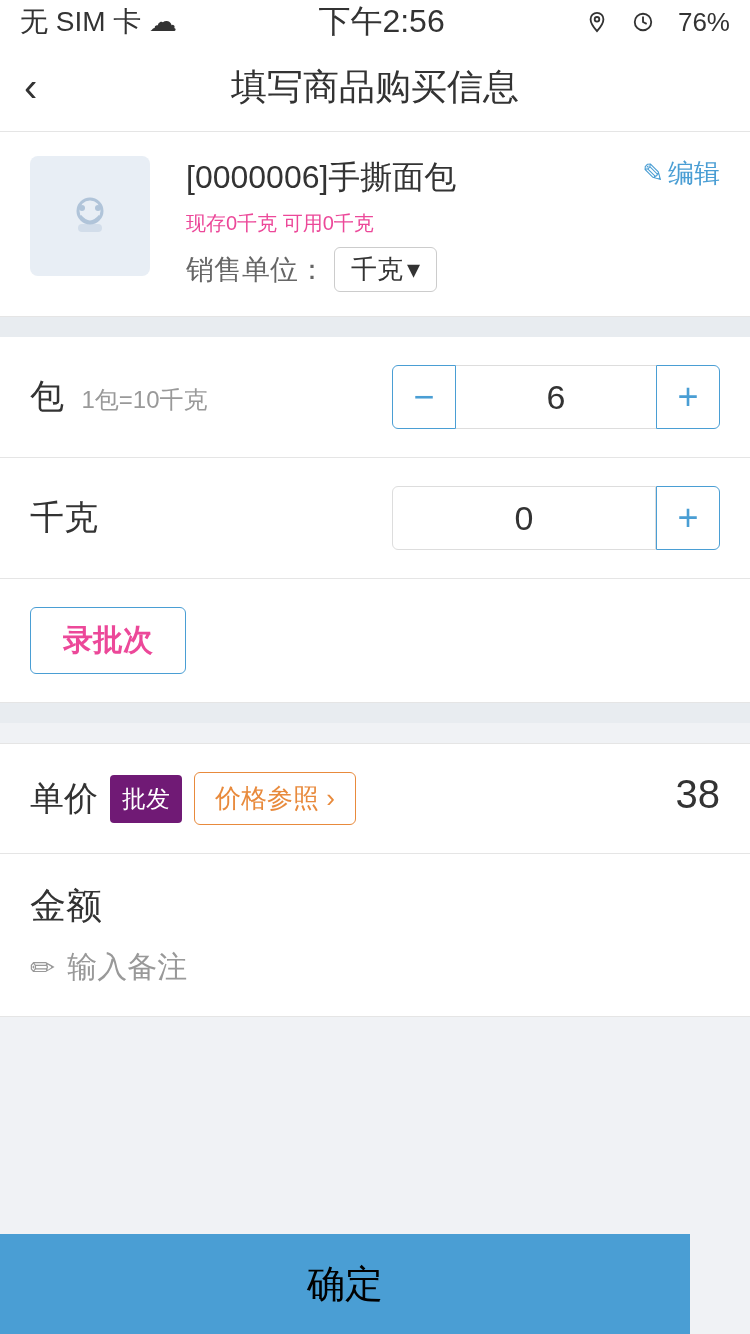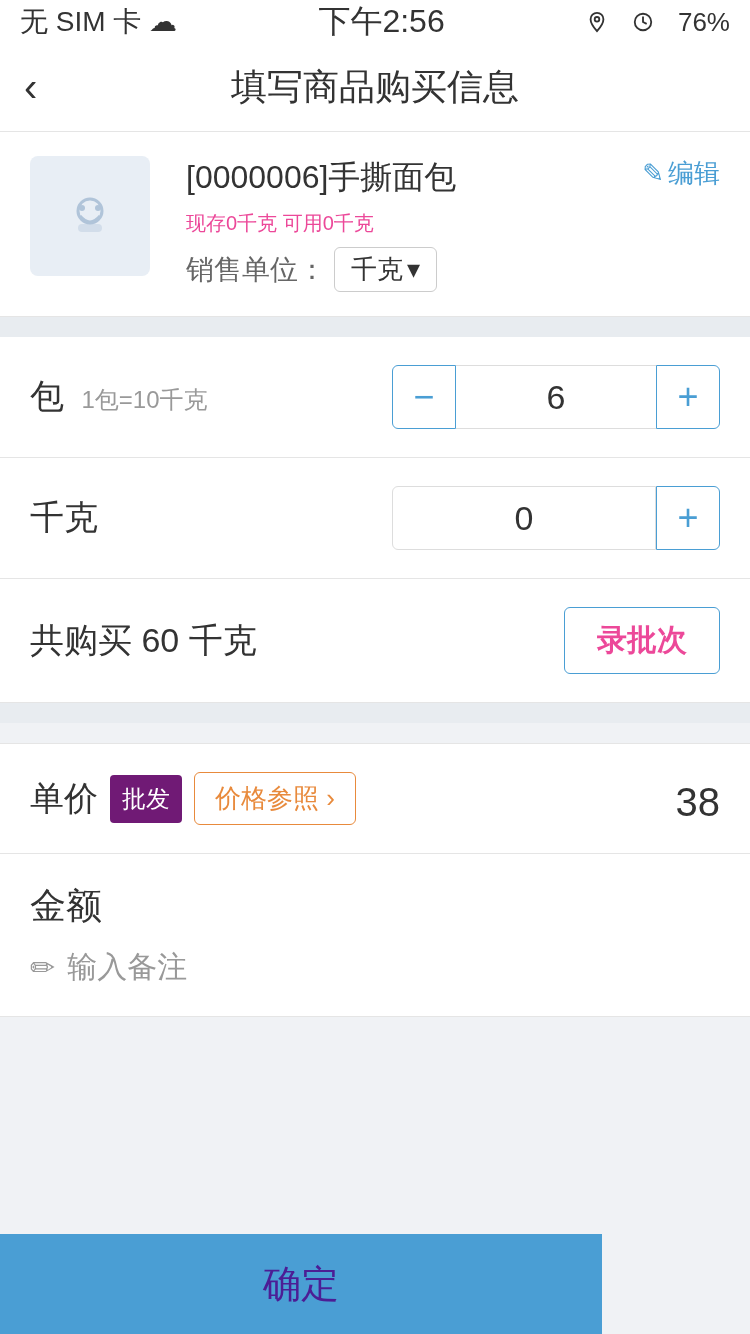--- a/index.html
+++ b/index.html
@@ -182,21 +182,21 @@
     
     .price-section {
       background: #fff;
       margin-top: 20px;
       padding: 28px 30px;
       border-top: 1px solid #e5e5e5;
       border-bottom: 1px solid #e5e5e5;
     }
     .price-row {
       display: flex;
-      align-items: flex-end;
+      align-items: flex-start;
       justify-content: space-between;
     }
     .price-label { font-size: 34px; color: #333; display: flex; align-items: center; gap: 12px; }
     .price-badge {
       background: #701a75;
       color: #fff;
       font-size: 24px;
       padding: 8px 12px;
       border-radius: 4px;
     }
@@ -229,24 +229,24 @@
     .empty-space {
       background: #f0f2f5;
       height: 280px;
     }
 
     
     .bottom-btn {
       position: fixed;
       bottom: 0;
       left: 0;
-      width: 602px;
+      width: 690px;
       height: 100px;
       background: #4a9ed4;
-      color: #4c1d95;
+      color: #000000;
       font-size: 38px;
       display: flex;
       align-items: center;
       justify-content: center;
       cursor: pointer;
       border: none;
     }
   </style>
 </head>
 <body>
@@ -319,21 +319,20 @@
   <div class="input-row">
     <div class="input-label">千克</div>
     <div class="qty-control">
       <input class="qty-input-simple" type="text" value="0" style="">
       <button class="qty-btn right">+</button>
     </div>
   </div>
 </div>
 
 <div class="total-row">
-  <span class="total-text">共购买 60 千克</span>
   <button class="record-btn">录批次</button>
 </div>
 
 <div class="separator"></div>
 
 <div class="price-section">
   <div class="price-row">
     <div class="price-label">
       <span>单价</span>
       <span class="price-badge">批发</span>

